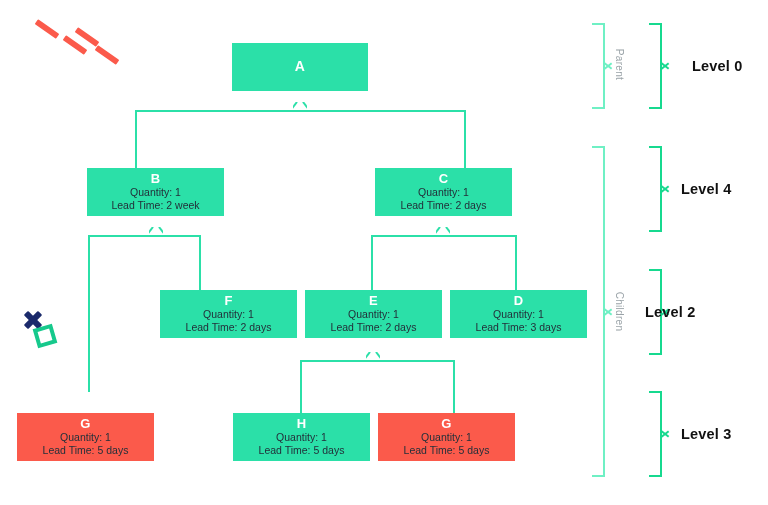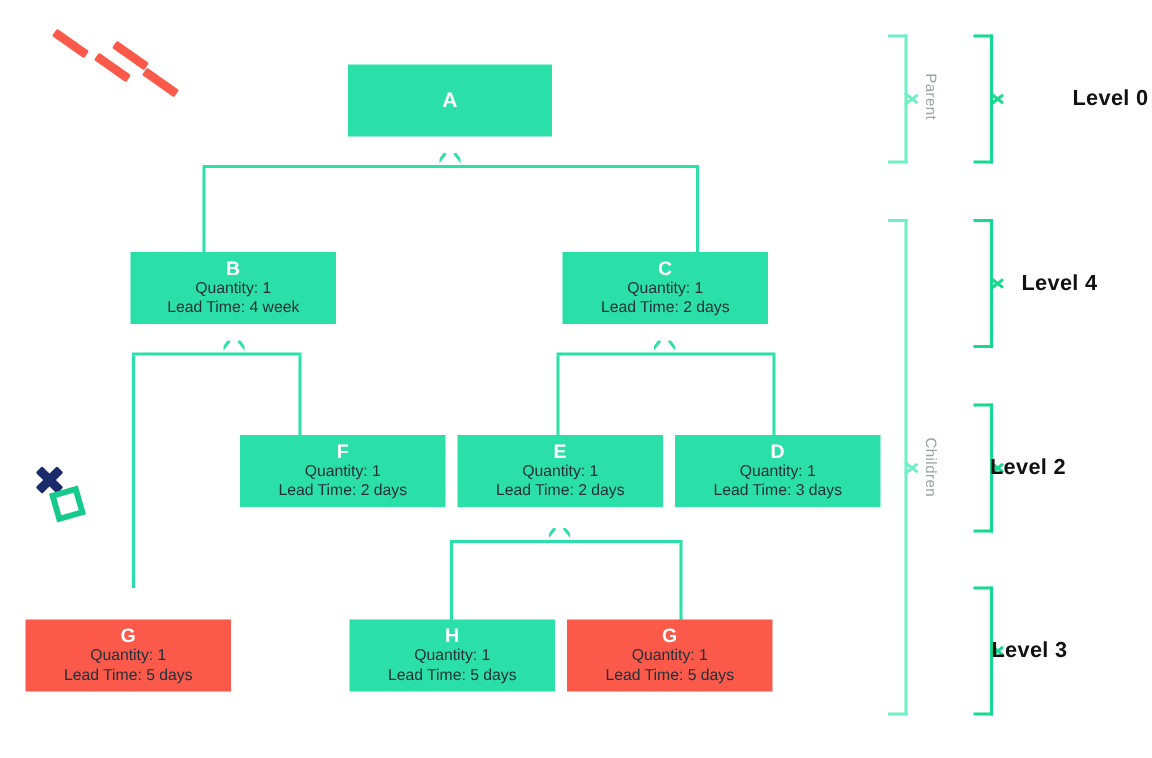--- a/index.html
+++ b/index.html
@@ -217,21 +217,21 @@
   <div class="vline" style="left:300px; top:362px; height:52px;"></div>
   <div class="vline" style="left:453px; top:362px; height:52px;"></div>
 
   <div class="node green root" style="left:232px; top:43px; width:136px; height:48px;">
     <div class="node-title">A</div>
   </div>
 
   <div class="node green" style="left:87px; top:168px; width:137px; height:48px;">
     <div class="node-title">B</div>
     <div class="node-line">Quantity: 1</div>
-    <div class="node-line">Lead Time: 4 week</div>
+    <div class="node-line">Lead Time: 2 week</div>
   </div>
 
   <div class="node green" style="left:375px; top:168px; width:137px; height:48px;">
     <div class="node-title">C</div>
     <div class="node-line">Quantity: 1</div>
     <div class="node-line">Lead Time: 2 days</div>
   </div>
 
   <div class="node green" style="left:160px; top:290px; width:137px; height:48px;">
     <div class="node-title">F</div>
@@ -284,39 +284,39 @@
     <div class="bk-tip"></div>
   </div>
   <div class="group-label" style="left:600px; top:306px; transform:rotate(90deg);">Children</div>
 
   <div class="bracket bright" style="left:649px; top:23px; height:86px; width:22px;">
     <div class="bk-top"></div>
     <div class="bk-v"></div>
     <div class="bk-bot"></div>
     <div class="bk-tip"></div>
   </div>
-  <div class="level-label" style="left:715px; top:58px;">Level 0</div>
+  <div class="level-label" style="left:692px; top:58px;">Level 0</div>
 
   <div class="bracket bright" style="left:649px; top:146px; height:86px; width:22px;">
     <div class="bk-top"></div>
     <div class="bk-v"></div>
     <div class="bk-bot"></div>
     <div class="bk-tip"></div>
   </div>
   <div class="level-label" style="left:681px; top:181px;">Level 4</div>
 
   <div class="bracket bright" style="left:649px; top:269px; height:86px; width:22px;">
     <div class="bk-top"></div>
     <div class="bk-v"></div>
     <div class="bk-bot"></div>
     <div class="bk-tip"></div>
   </div>
-  <div class="level-label" style="left:660px; top:304px;">Level 2</div>
+  <div class="level-label" style="left:645px; top:304px;">Level 2</div>
 
   <div class="bracket bright" style="left:649px; top:391px; height:86px; width:22px;">
     <div class="bk-top"></div>
     <div class="bk-v"></div>
     <div class="bk-bot"></div>
     <div class="bk-tip"></div>
   </div>
-  <div class="level-label" style="left:661px; top:426px;">Level 3</div>
+  <div class="level-label" style="left:681px; top:426px;">Level 3</div>
 
 </div>
 
 </body></html>

